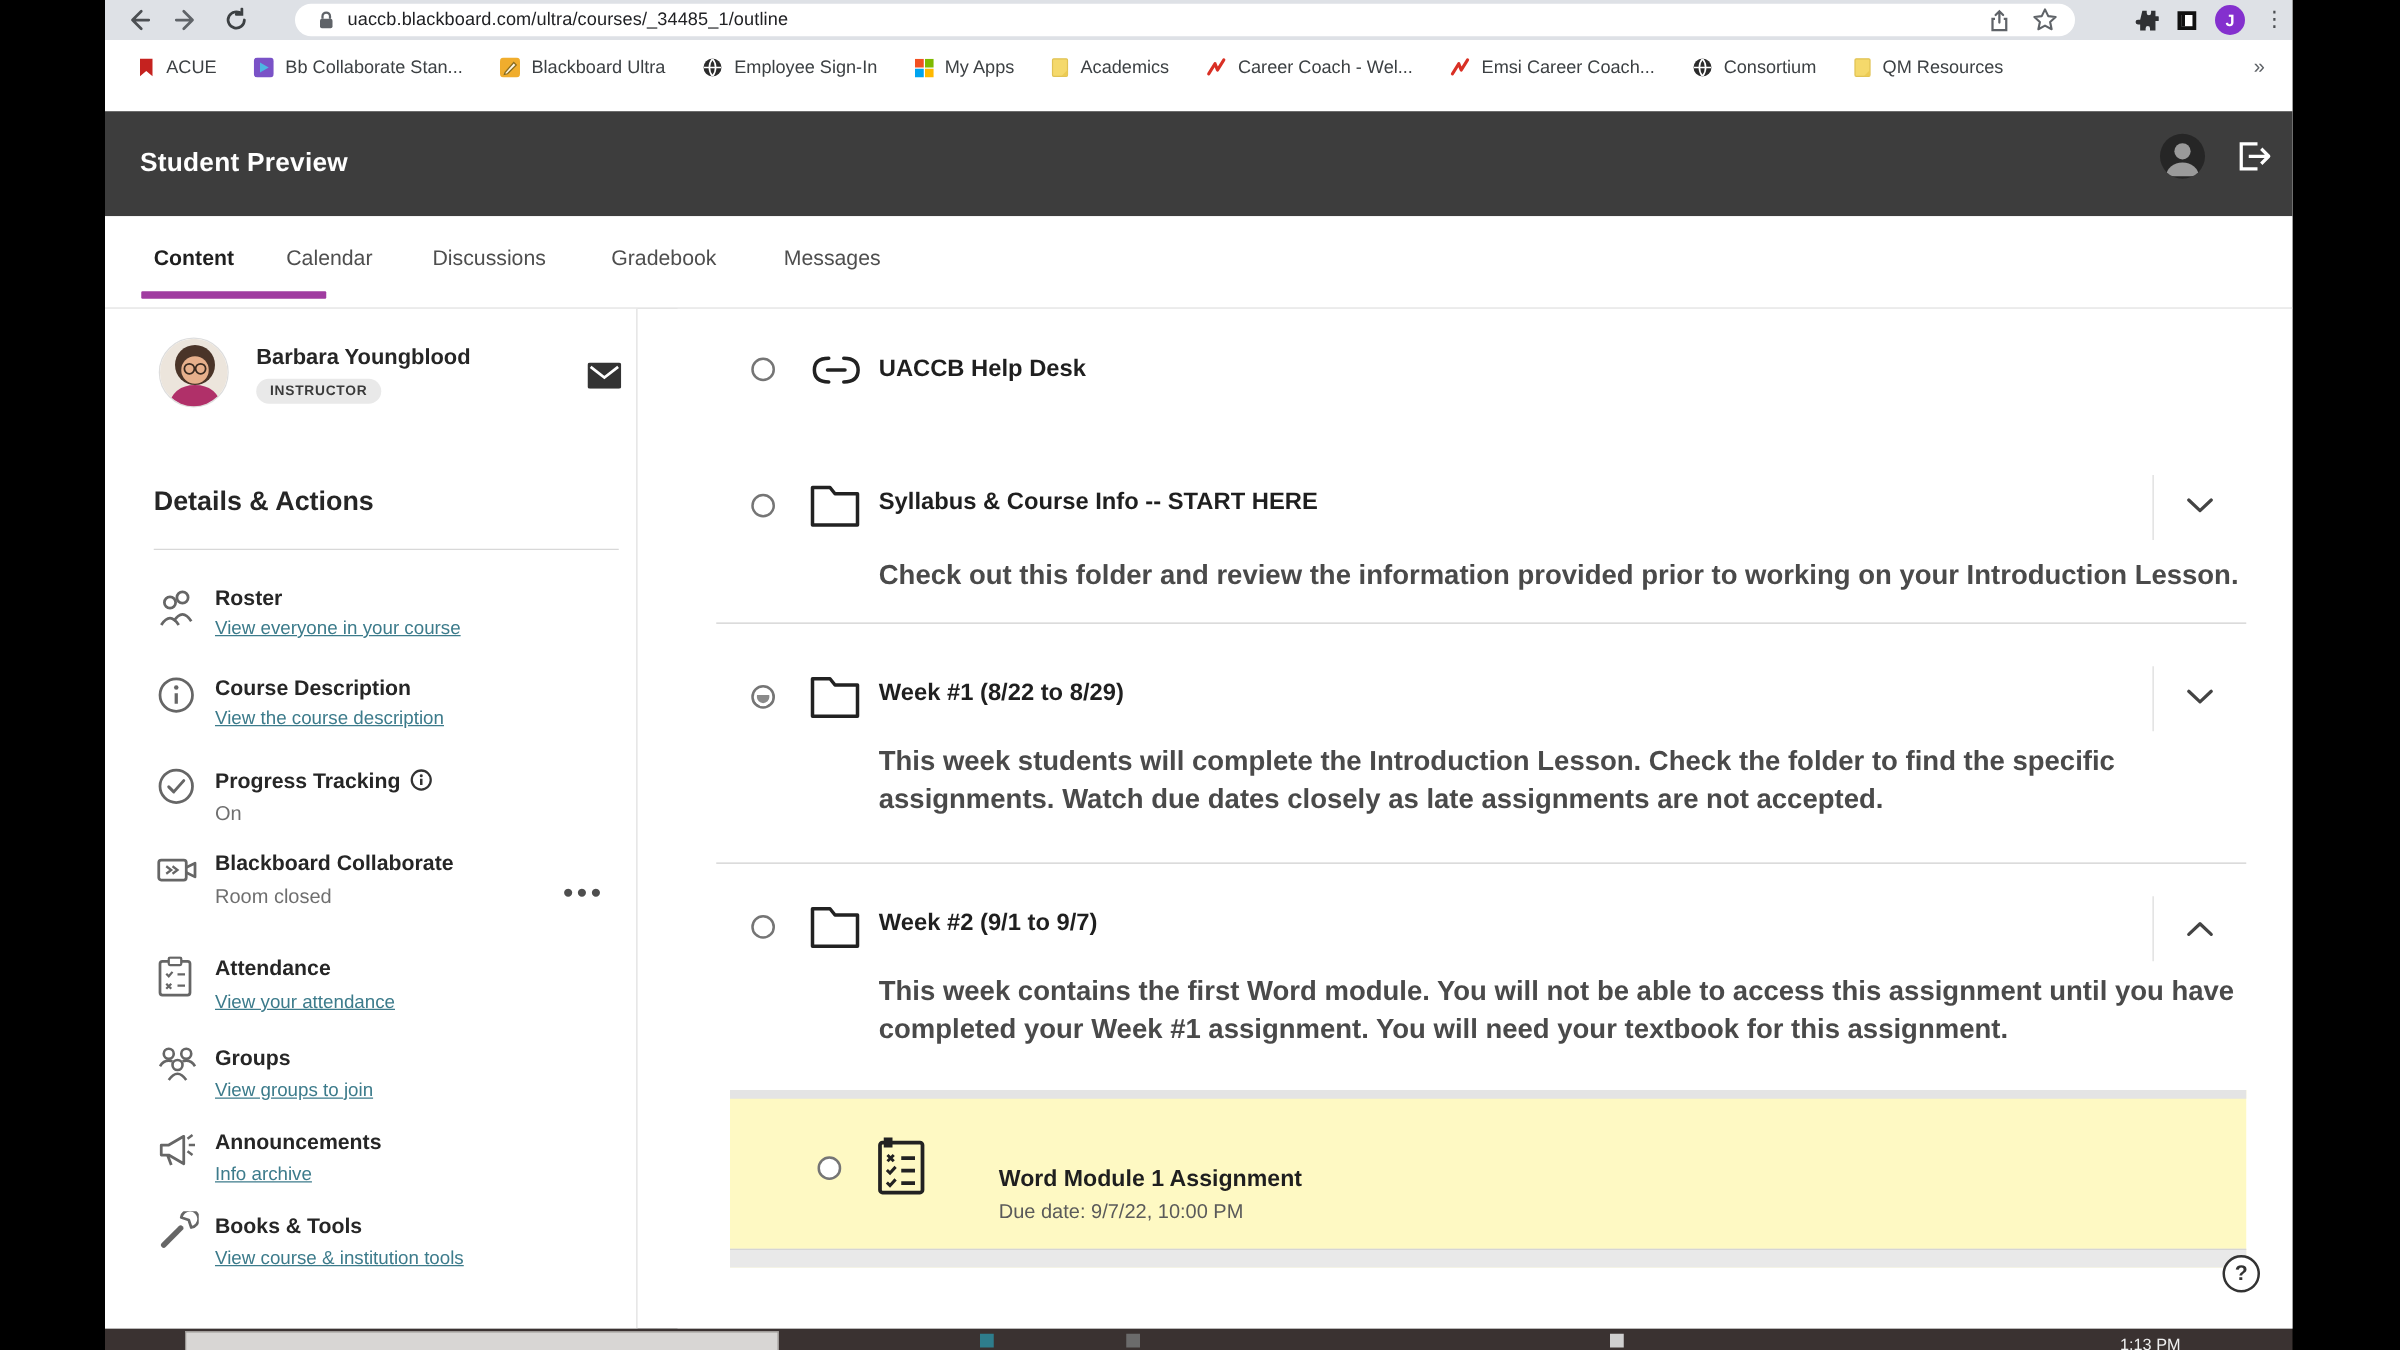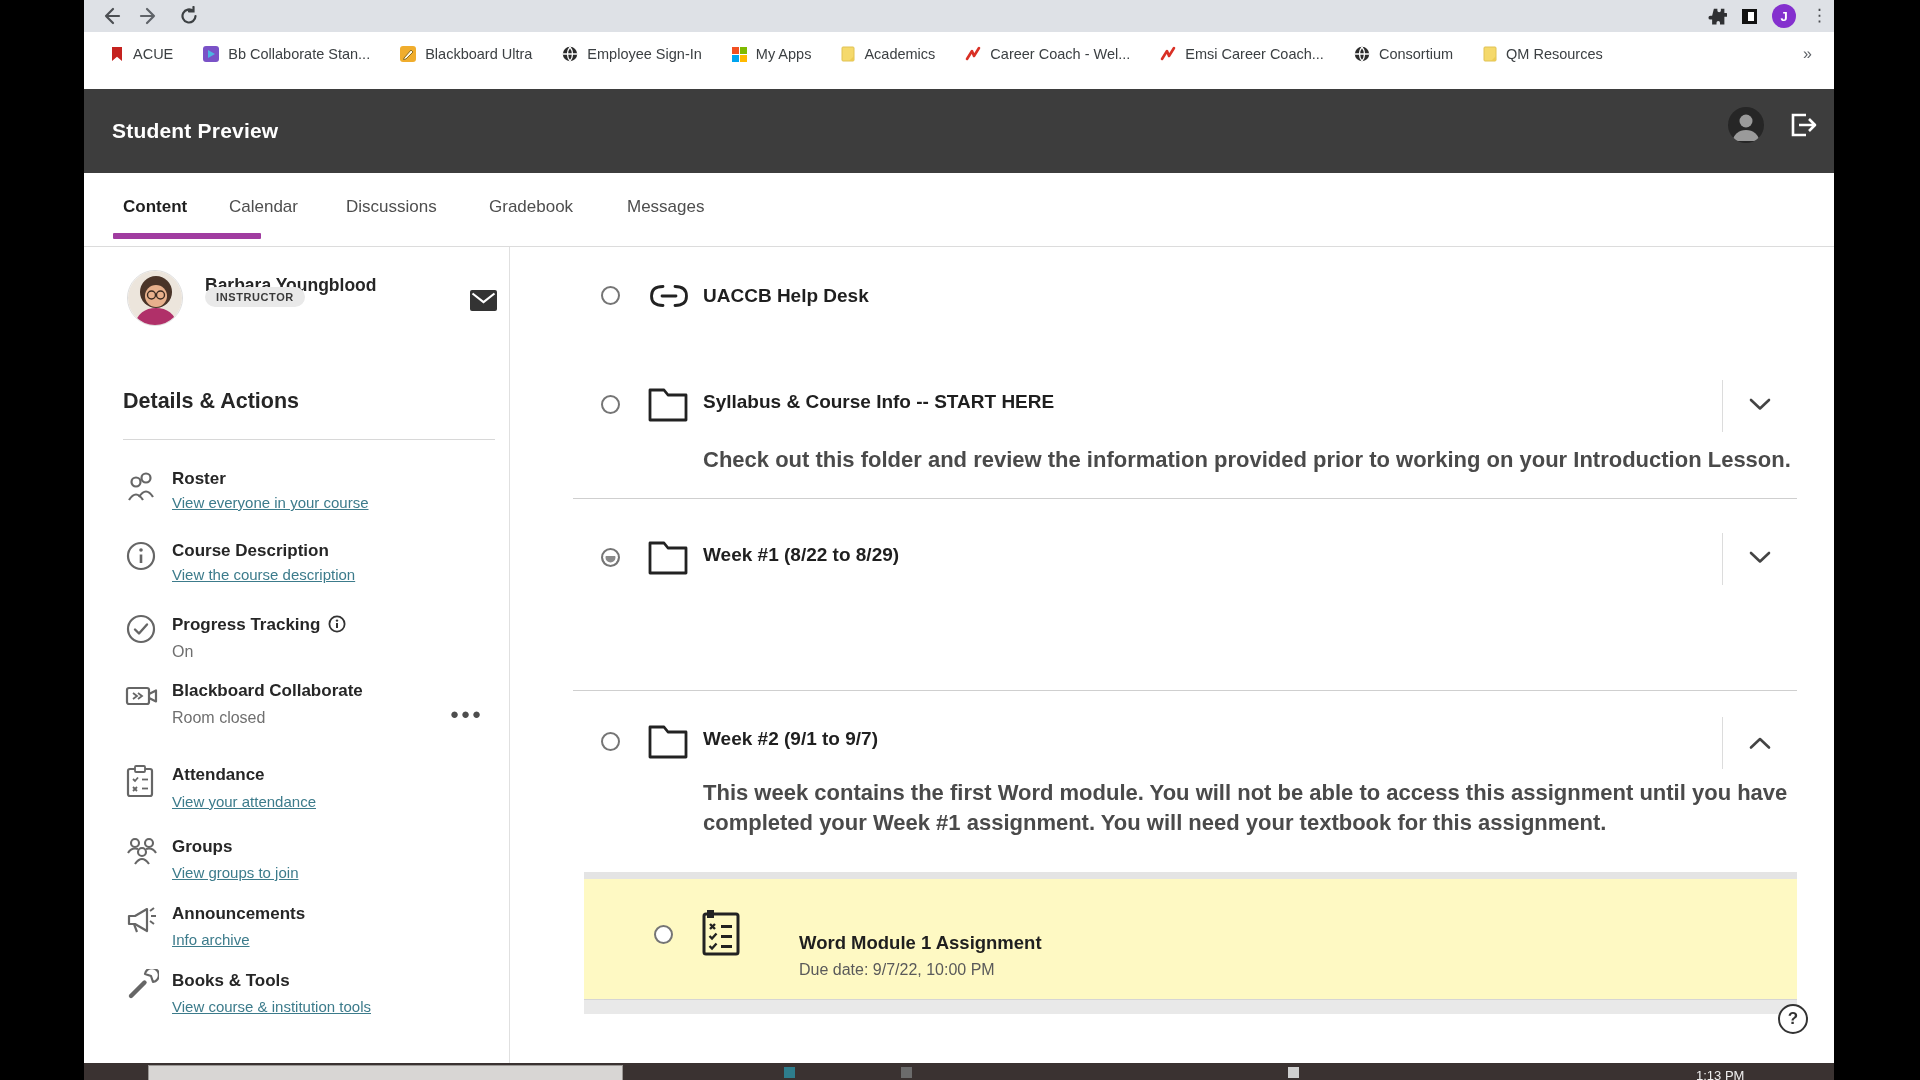--- a/index.html
+++ b/index.html
@@ -36,21 +36,21 @@
   
   #tabbar { position:absolute; left:0; top:173px; width:1750px; height:74px; background:#fff; border-bottom:1px solid #dcdcdc; }
   .tab { position:absolute; top:24px; font-size:17px; color:#4e4e4e; }
   .tab.active { color:#1f1f1f; font-weight:600; }
   #tab-underline { position:absolute; left:29px; top:60px; width:148px; height:6px; background:#a03ca0; border-radius:1px; }
 
   
   #sidebar { position:absolute; left:0; top:247px; width:426px; height:816px; background:#fff; border-right:1px solid #e0e0e0; }
   #inst-photo { position:absolute; left:43px; top:23px; width:56px; height:56px; border-radius:50%; overflow:hidden; border:1px solid #ddd; }
   #inst-name { position:absolute; left:121px; top:28px; font-size:17.5px; color:#262626; font-weight:600; }
-  #inst-badge { position:absolute; left:121px; top:40px; background:#e9e9e9; color:#3a3a3a; font-size:11px; font-weight:bold; letter-spacing:.6px; padding:4px 11px; border-radius:11px; }
+  #inst-badge { position:absolute; left:121px; top:56px; background:#e9e9e9; color:#3a3a3a; font-size:11px; font-weight:bold; letter-spacing:.6px; padding:4px 11px; border-radius:11px; }
   #msg-icon { position:absolute; left:386px; top:43px; }
   #details-title { position:absolute; left:39px; top:142px; font-size:21.5px; font-weight:700; color:#262626; }
   #details-hr { position:absolute; left:39px; top:192px; width:372px; height:1px; background:#d8d8d8; }
   .sb-icon { position:absolute; left:41px; width:34px; height:34px; }
   .sb-title { position:absolute; left:88px; font-size:17px; font-weight:600; color:#262626; }
   .sb-link { position:absolute; left:88px; font-size:15px; color:#3c7b8b; text-decoration:underline; cursor:pointer; }
   .sb-sub { position:absolute; left:88px; font-size:16px; color:#6f6f6f; }
   #collab-menu { position:absolute; left:366px; top:458px; font-size:15px; color:#4e4e4e; letter-spacing:2px; }
   .mini-info { display:inline-block; vertical-align:-3px; margin-left:8px; }
 
@@ -91,20 +91,42 @@
     <div class="nav-ico" style="left:52px">
       <svg width="20" height="20" viewBox="0 0 20 20">
           <path d="M8 3 L15 10 L8 17 M2 10 H15" stroke="#5f6368" stroke-width="2.2" fill="none" stroke-linecap="round" stroke-linejoin="round"></path>
         </svg>
     </div>
     <div class="nav-ico" style="left:92px">
       <svg width="20" height="20" viewBox="0 0 20 20">
           <path d="M16.5 10 a6.5 6.5 0 1 1 -2.2 -4.9 M14.5 1 v4.5 h-4.5" stroke="#3c4043" stroke-width="2.2" fill="none" stroke-linecap="round"></path>
         </svg>
     </div>
+    <div id="url-pill">
+      <span>
+        <svg width="14" height="16" viewBox="0 0 14 16">
+            <rect x="2" y="7" width="10" height="7.5" rx="1.5" fill="#5f6368"></rect>
+            <path d="M4 7 V5 a3 3 0 0 1 6 0 v2" stroke="#5f6368" stroke-width="1.8" fill="none"></path>
+          </svg>
+      </span>
+      <span id="url-text">uaccb.blackboard.com/ultra/courses/_34485_1/outline</span>
+      <div id="pill-actions">
+        <span>
+          <svg width="19" height="19" viewBox="0 0 19 19">
+              <path d="M5 8 H3 V17 H14 V8 H12" stroke="#5f6368" stroke-width="1.8" fill="none"></path>
+              <path d="M8.5 11 V2 M5.5 5 L8.5 2 L11.5 5" stroke="#5f6368" stroke-width="1.8" fill="none" stroke-linecap="round"></path>
+            </svg>
+        </span>
+        <span>
+          <svg width="20" height="20" viewBox="0 0 20 20">
+              <path d="M10 1.5 l2.6 5.4 5.9.7 -4.4 4 1.2 5.8 -5.3-2.9 -5.3 2.9 1.2-5.8 -4.4-4 5.9-.7 z" fill="none" stroke="#5f6368" stroke-width="1.7" stroke-linejoin="round"></path>
+            </svg>
+        </span>
+      </div>
+    </div>
     <div id="toolbar-right">
       <span>
         <svg width="21" height="21" viewBox="0 0 24 24">
             <path d="M9 3h4v2a2 2 0 0 0 4 0V3h4v5h2a2.2 2.2 0 0 1 0 4.4h-2V21h-5v-2a2 2 0 0 0-4 0v2H7v-5.5H5a2.2 2.2 0 0 1 0-4.4h2z" fill="#2f3033"></path>
           </svg>
       </span>
       <span id="window-icon"></span>
       <span id="profile-avatar">J</span>
       <span class="kebab">⋮</span>
     </div>
@@ -354,20 +376,21 @@
           <path d="M5 37 V7 h14 l4 5 h18 v25 z" fill="none" stroke="#222" stroke-width="2.8" stroke-linejoin="round"></path>
         </svg>
     </div>
     <div class="row-title" style="left:161px; top:297px">Week #1 (8/22 to 8/29)</div>
     <div class="vline" style="top:286px"></div>
     <div class="chev-wrap" style="top:303px">
       <svg width="24" height="14" viewBox="0 0 24 14">
           <path d="M3 3 L12 11.5 L21 3" fill="none" stroke="#444" stroke-width="2.6" stroke-linecap="round" stroke-linejoin="round"></path>
         </svg>
     </div>
+    <div class="row-desc" style="top:347px; width:1120px">This week students will complete the Introduction Lesson. Check the folder to find the specific assignments. Watch due dates closely as late assignments are not accepted.</div>
     <div class="hr" style="top:443px"></div>
 
     <div class="radio" style="left:59px; top:485px"></div>
     <div class="abs" style="left:103px; top:473px">
       <svg width="46" height="42" viewBox="0 0 46 42">
           <path d="M5 37 V7 h14 l4 5 h18 v25 z" fill="none" stroke="#222" stroke-width="2.8" stroke-linejoin="round"></path>
         </svg>
     </div>
     <div class="row-title" style="left:161px; top:481px">Week #2 (9/1 to 9/7)</div>
     <div class="vline" style="top:470px"></div>

